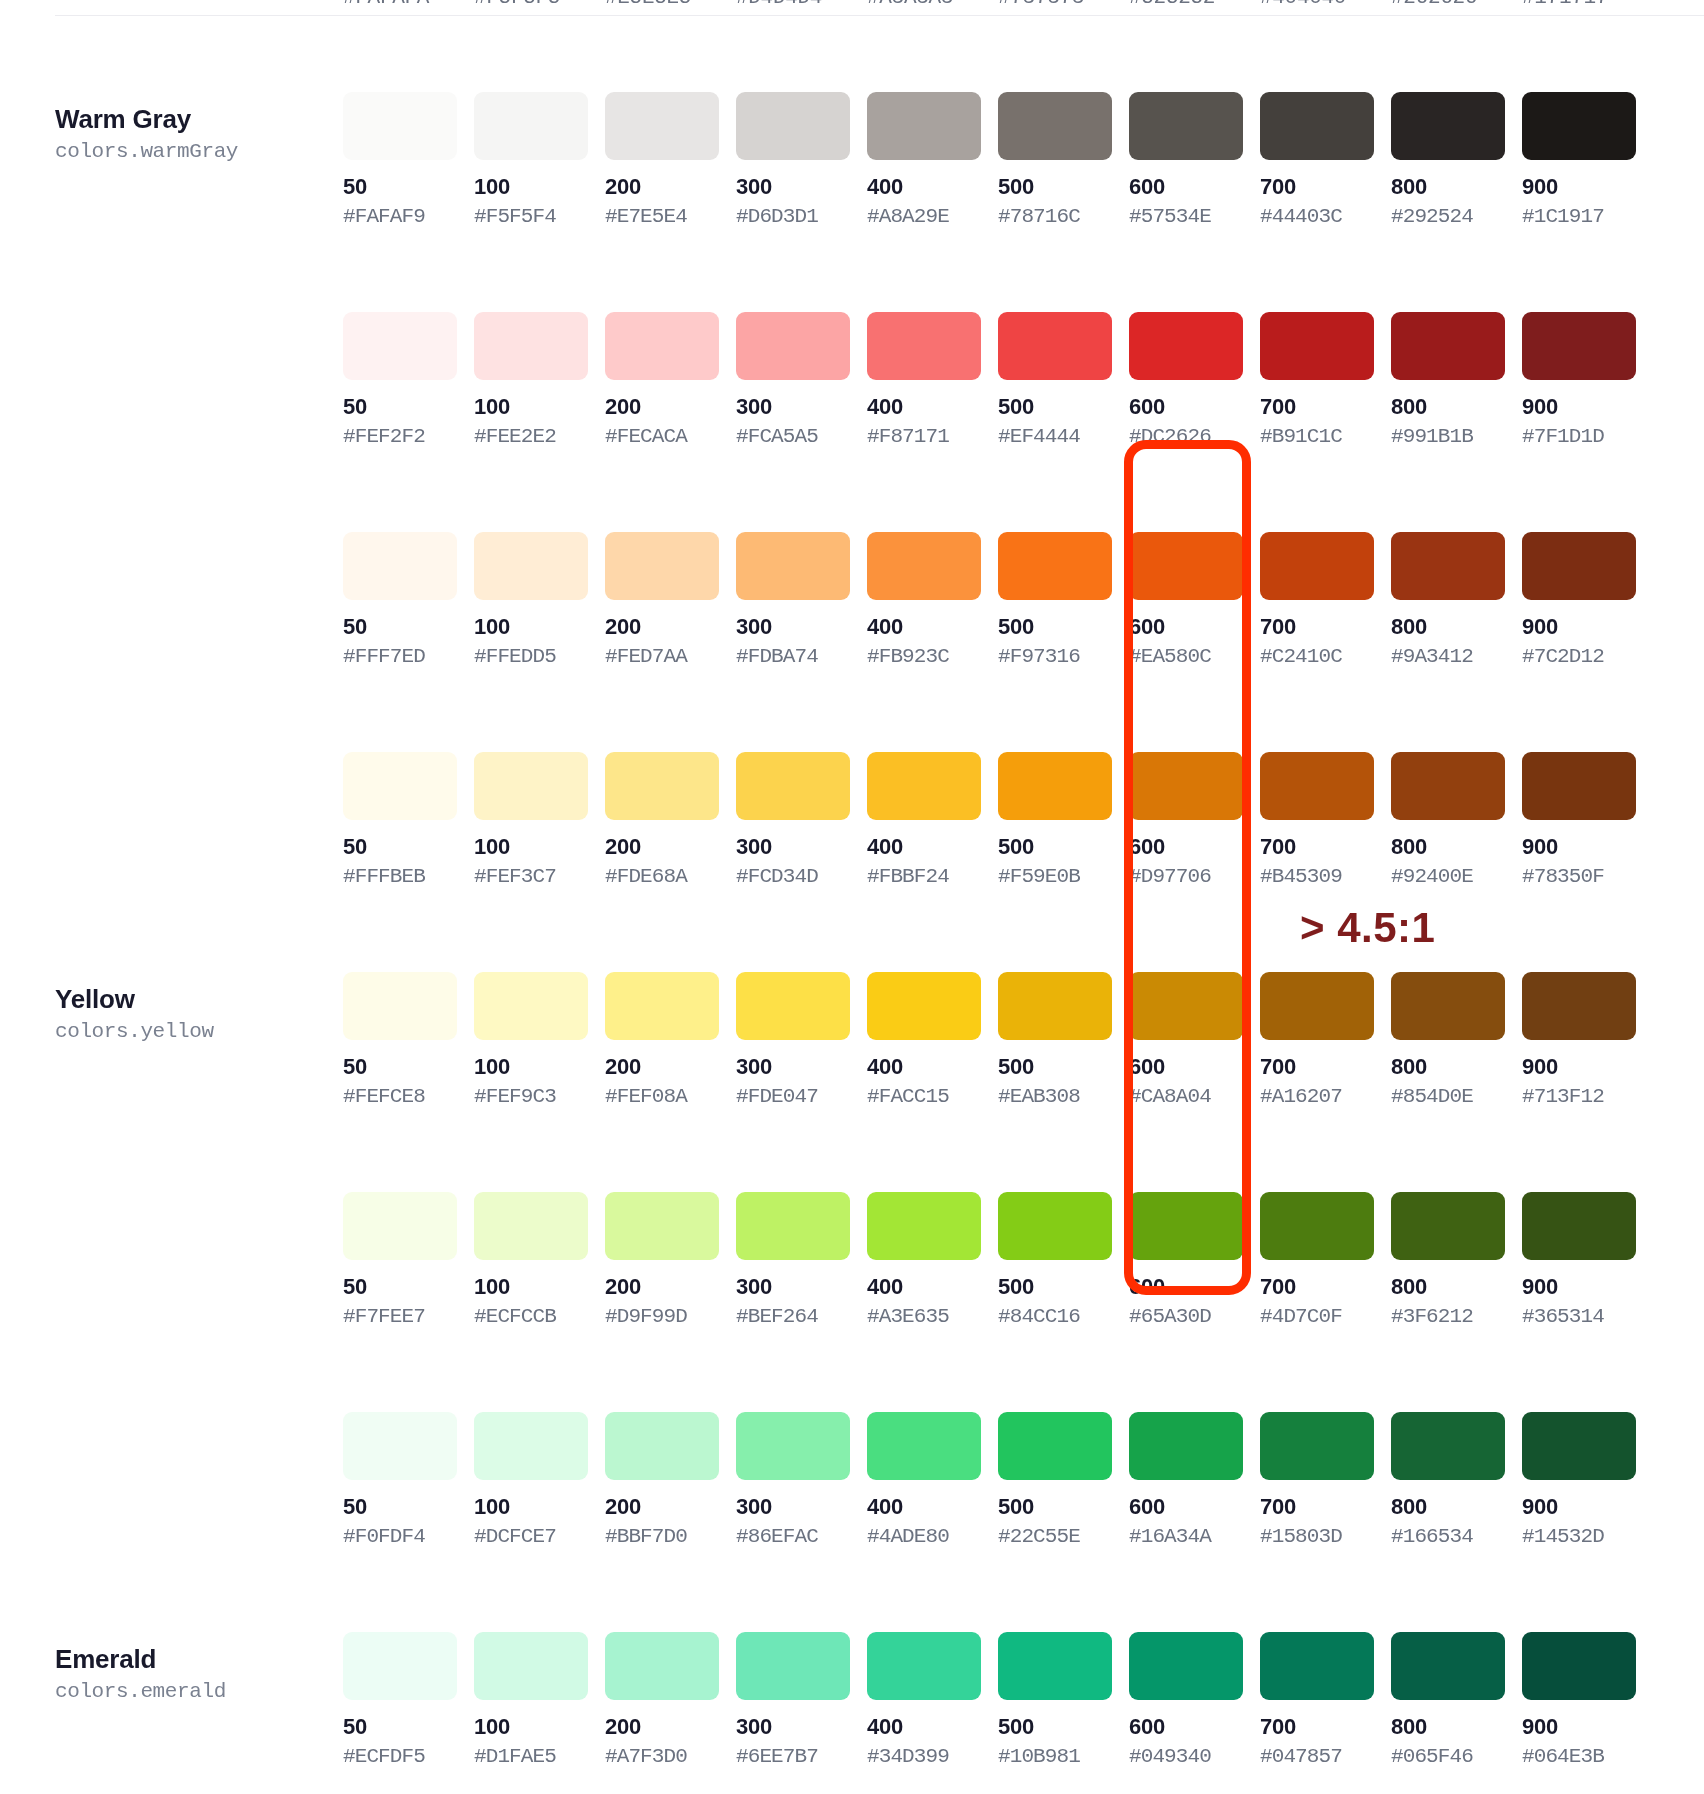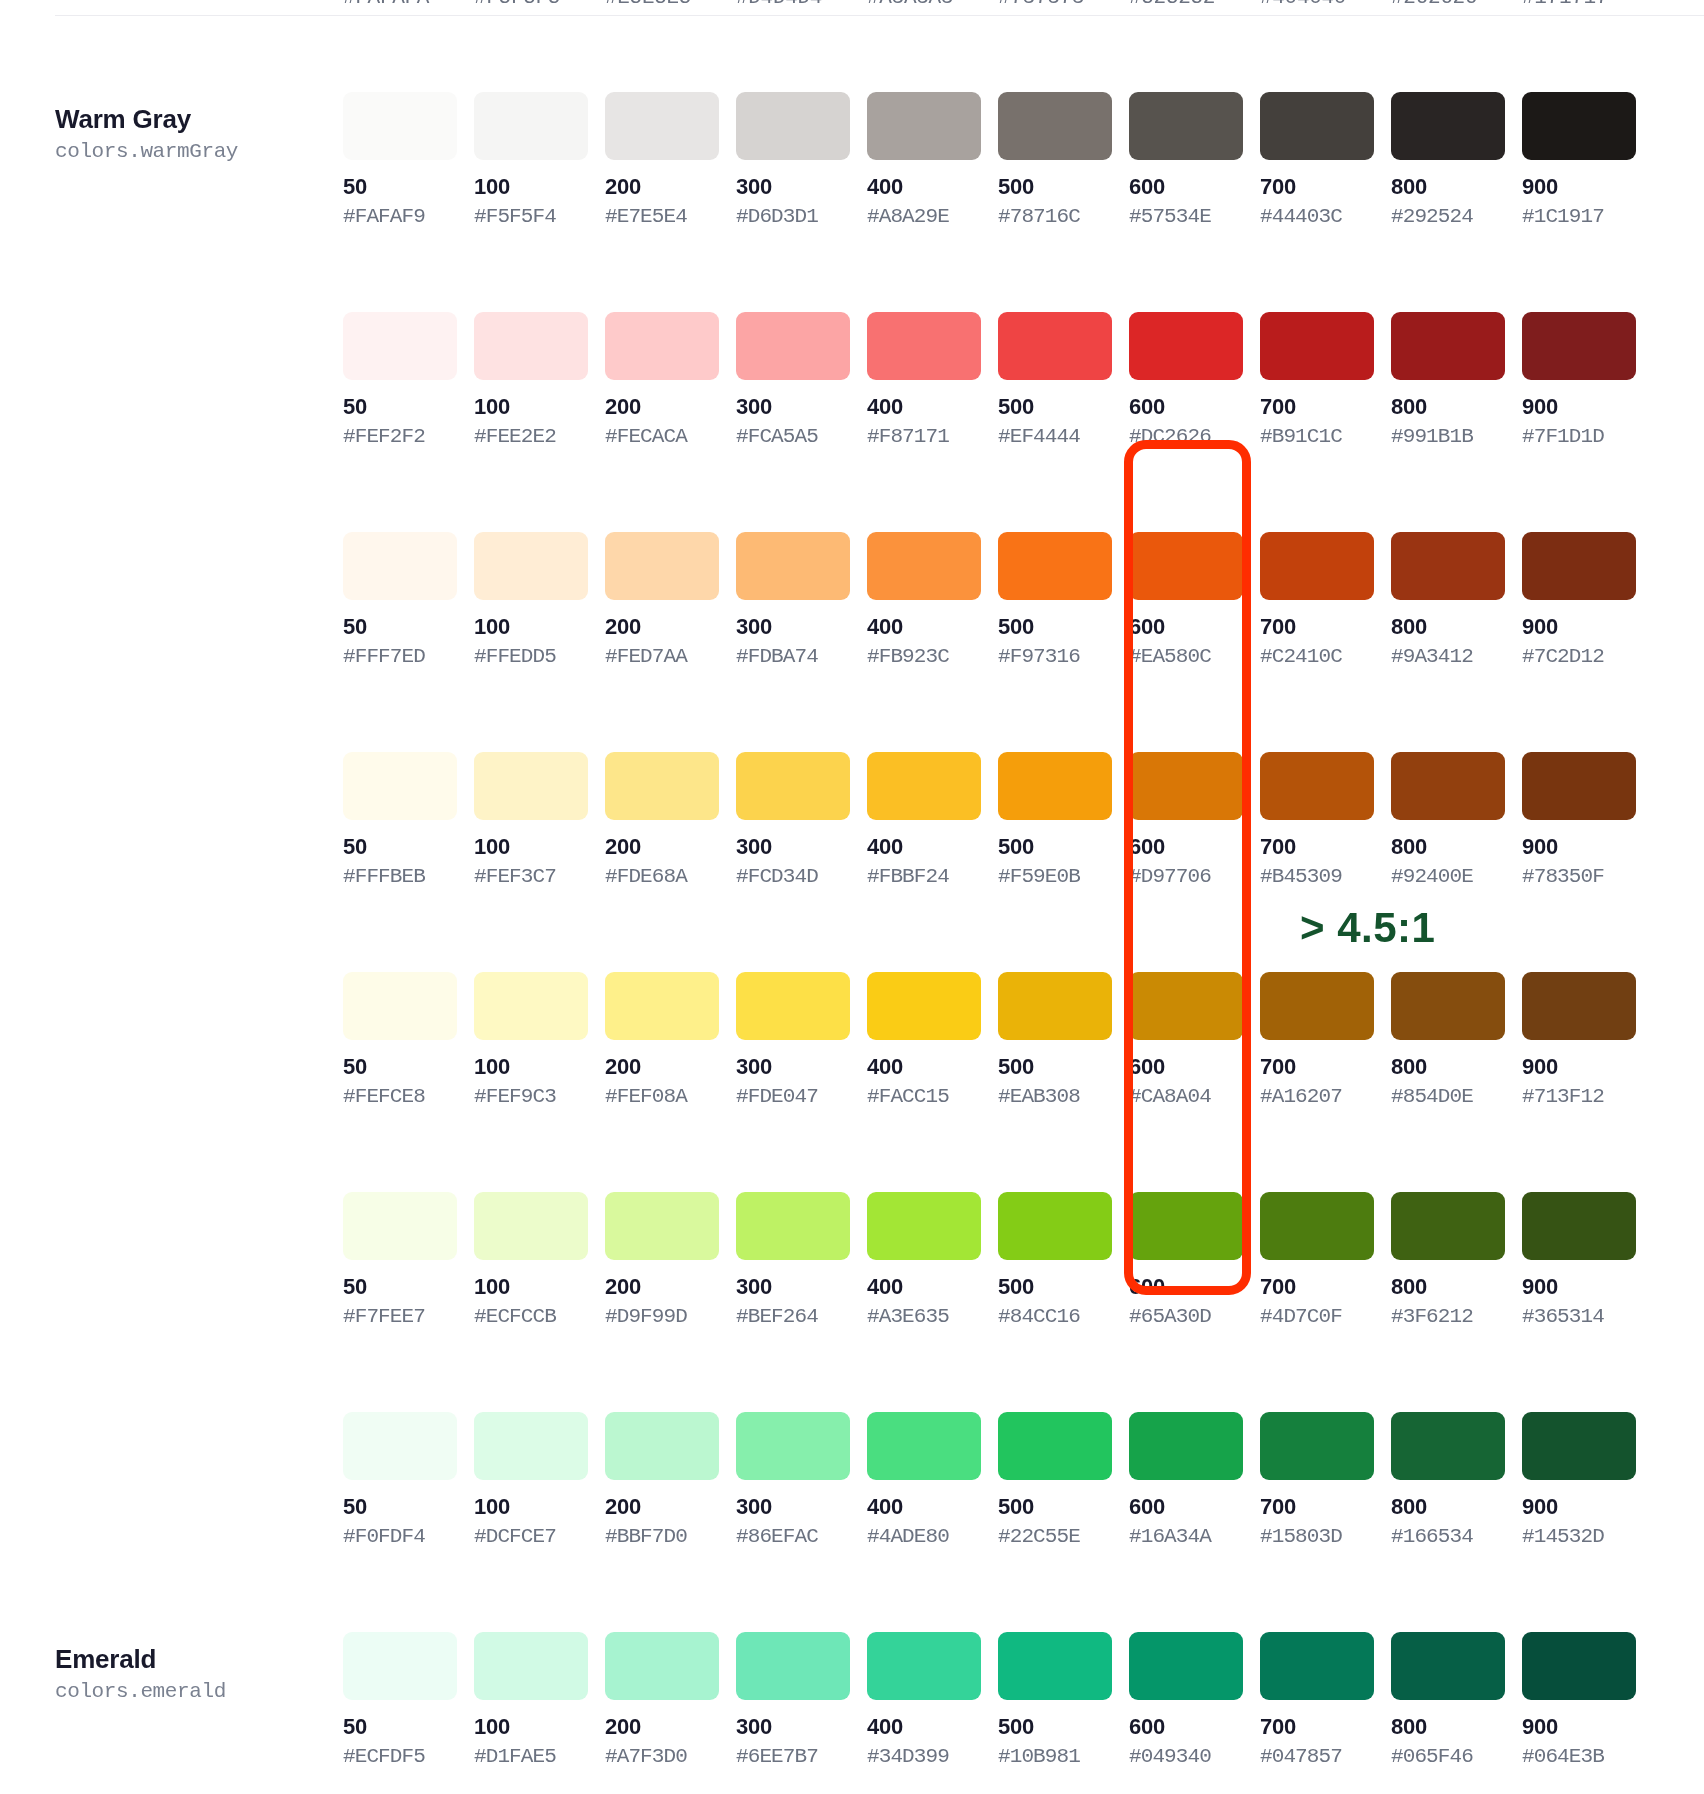--- a/index.html
+++ b/index.html
@@ -84,21 +84,21 @@
     width:127px; height:855px;
     border:9px solid #FF2D00;
     border-radius:22px;
     box-sizing:border-box;
     pointer-events:none;
   }
   .annot-text {
     position:absolute;
     left:1300px; top:904px;
     font-size:42px; font-weight:bold;
-    color:#14532d;
+    color:#7f1d1d;
     letter-spacing:0.5px;
     white-space:nowrap;
   }
 </style>
 </head>
 <body>
 
 <div id="page">
 
   <div class="clipped-row">
@@ -332,20 +332,24 @@
             <div class="sw-hex">#92400E</div>
           </div>
           <div class="sw-cell">
             <div class="sw-chip" style="background: rgb(120, 53, 15);"></div>
             <div class="sw-num">900</div>
             <div class="sw-hex">#78350F</div>
           </div>
         </div>
       </div>
       <div class="prow">
+        <div class="prow-label">
+          <div class="prow-title">Yellow</div>
+          <div class="prow-key">colors.yellow</div>
+        </div>
         <div class="swatches">
           <div class="sw-cell">
             <div class="sw-chip" style="background: rgb(254, 252, 232);"></div>
             <div class="sw-num">50</div>
             <div class="sw-hex">#FEFCE8</div>
           </div>
           <div class="sw-cell">
             <div class="sw-chip" style="background: rgb(254, 249, 195);"></div>
             <div class="sw-num">100</div>
             <div class="sw-hex">#FEF9C3</div>

